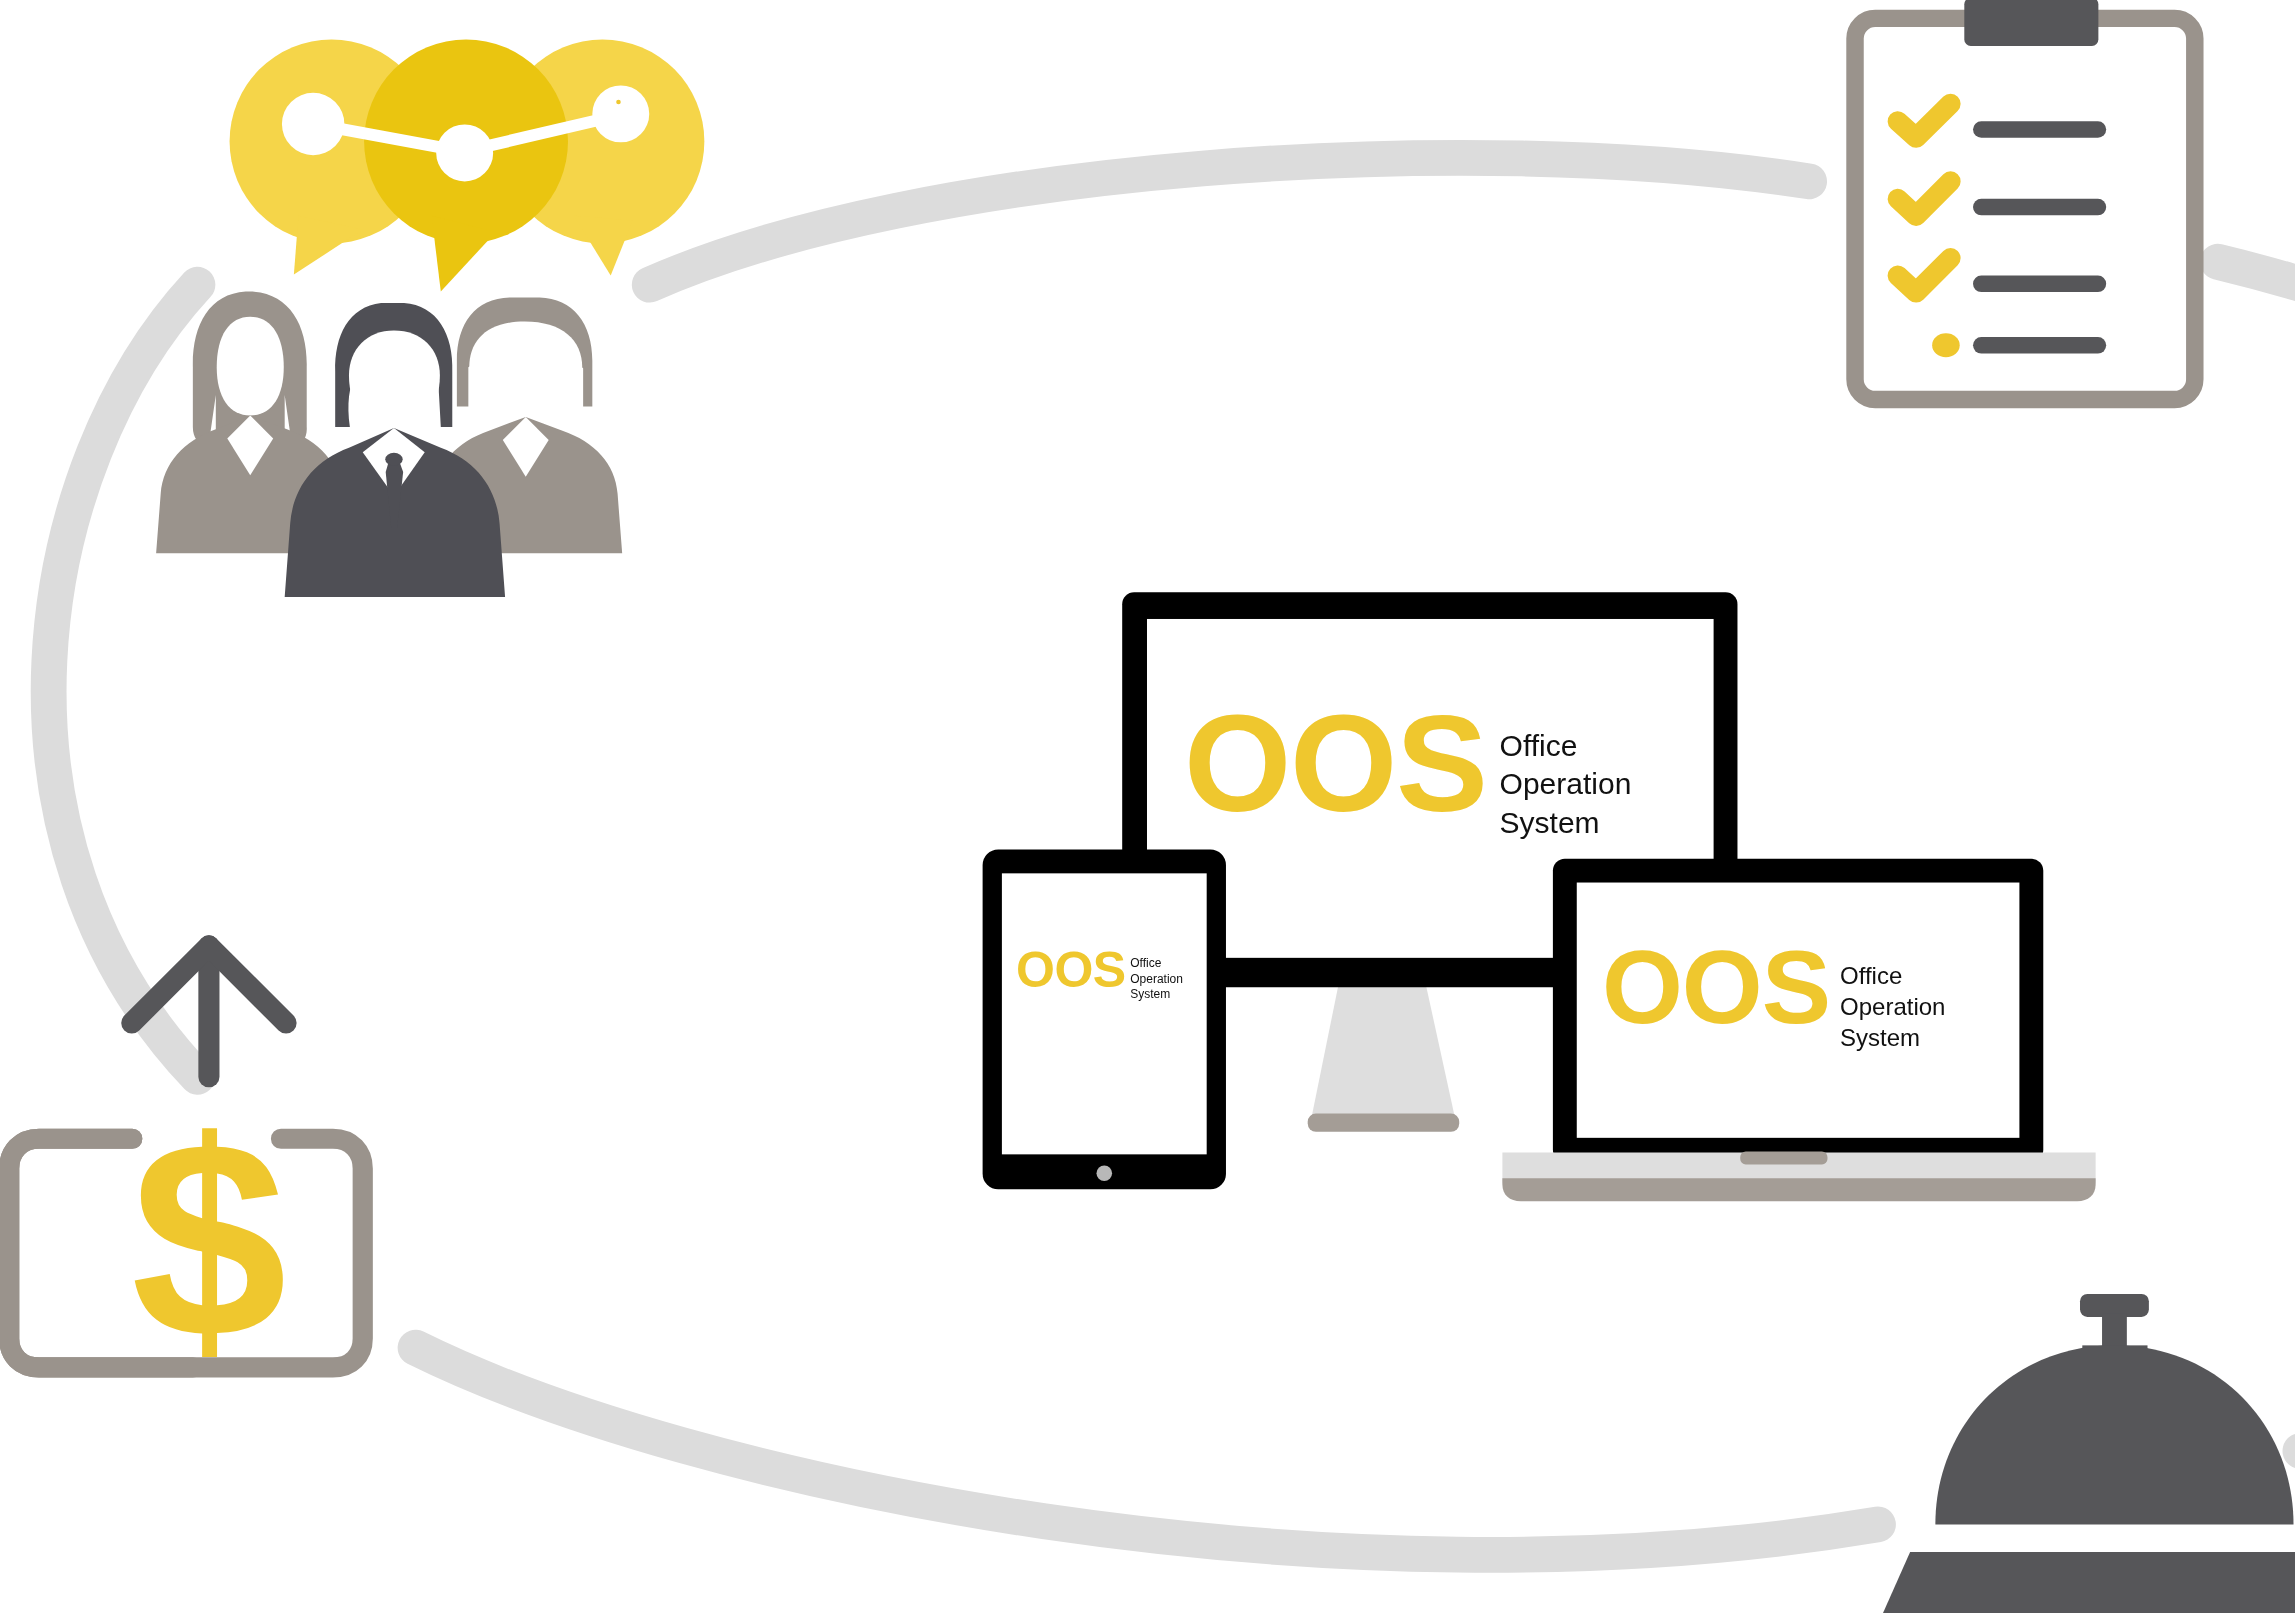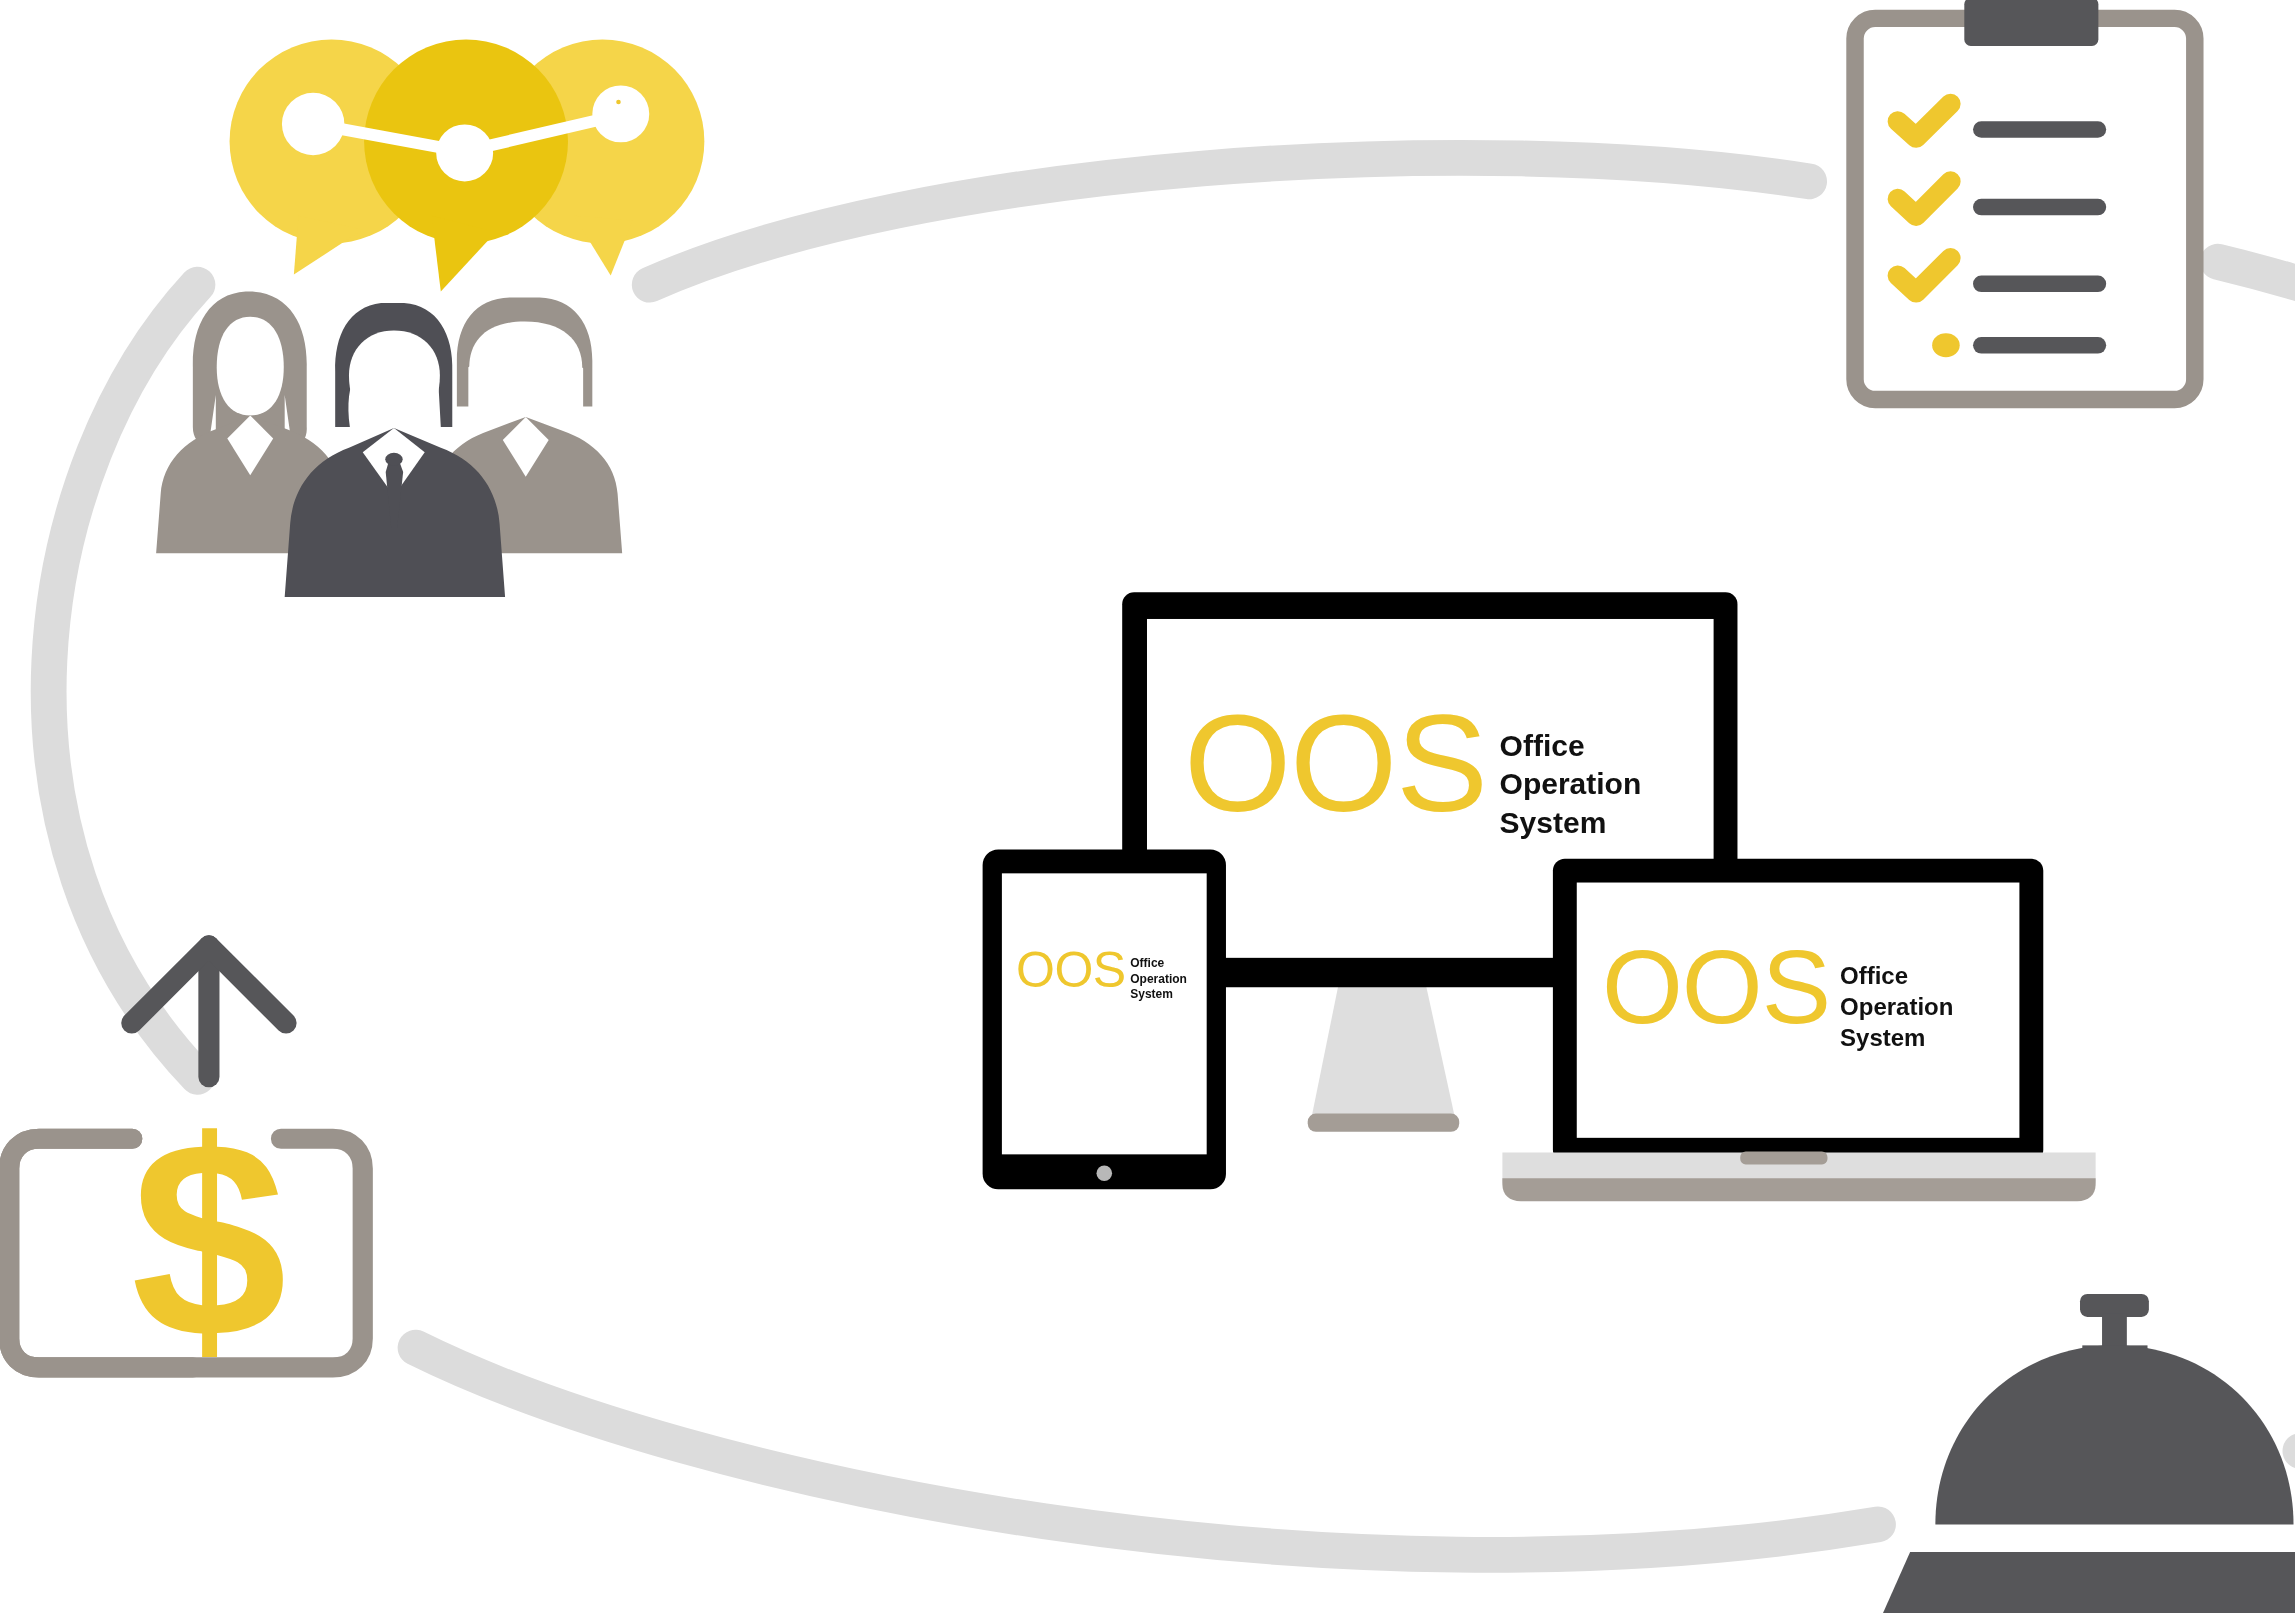--- a/index.html
+++ b/index.html
@@ -19,26 +19,26 @@
   }
   #stage > svg {
     position: absolute;
     top: 0;
     left: 0;
     width: 3019px;
     height: 1614px;
   }
   .oos-logo {
     font-family: "Liberation Sans", sans-serif;
-    font-weight: normal;
+    font-weight: bold;
     letter-spacing: -0.01em;
   }
   .oos-sub {
     font-family: "Liberation Sans", sans-serif;
-    font-weight: bold;
+    font-weight: normal;
   }
 </style>
 </head>
 <body>
 
 <div id="stage">
 
   <svg viewBox="0 0 6575 3515" xmlns="http://www.w3.org/2000/svg">
     <defs>
       

